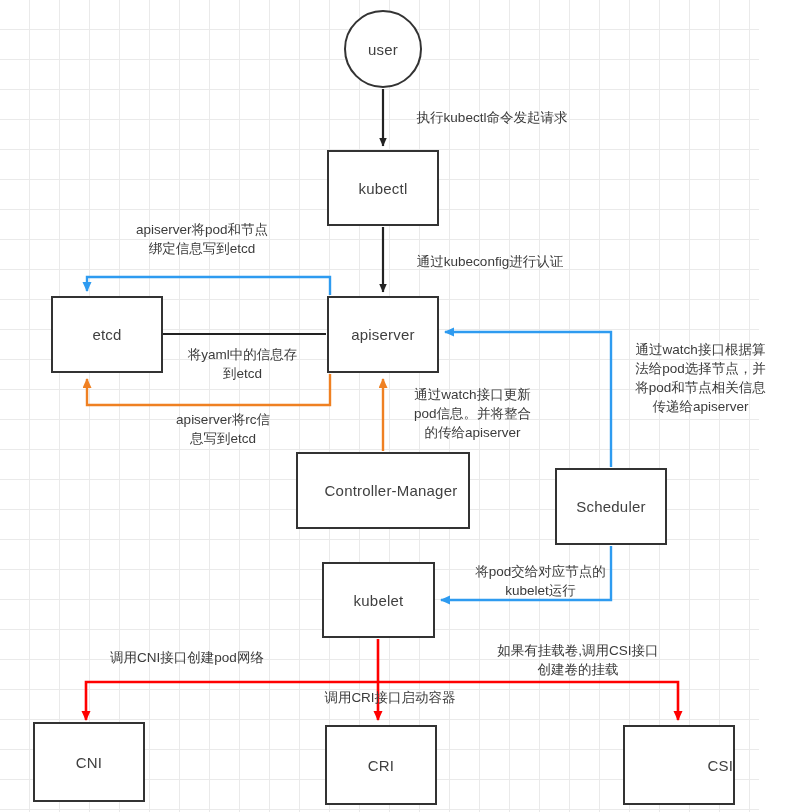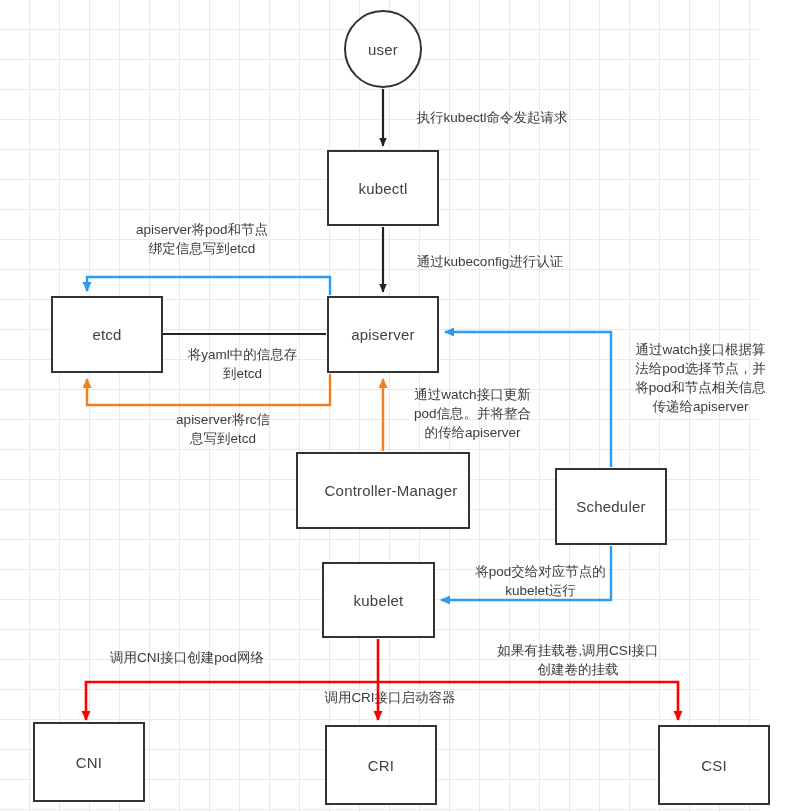--- a/index.html
+++ b/index.html
@@ -132,21 +132,21 @@
   </div>
 
   <div class="node" style="left:33px; top:722px; width:112px; height:80px;">
     <span>CNI</span>
   </div>
 
   <div class="node" style="left:325px; top:725px; width:112px; height:80px;">
     <span>CRI</span>
   </div>
 
-  <div class="node" style="left:658px; top:725px; width:112px; height:80px;">
+  <div class="node" style="left:623px; top:725px; width:112px; height:80px;justify-content:flex-end;">
     <span>CSI</span>
   </div>
 
   <div class="edge-label left" style="left:387px; top:108px; width:210px;">执行kubectl命令发起请求</div>
 
   <div class="edge-label" style="left:112px; top:220px; width:180px;">apiserver将pod和节点
 绑定信息写到etcd</div>
 
   <div class="edge-label left" style="left:390px; top:252px; width:200px;">通过kubeconfig进行认证</div>
 

